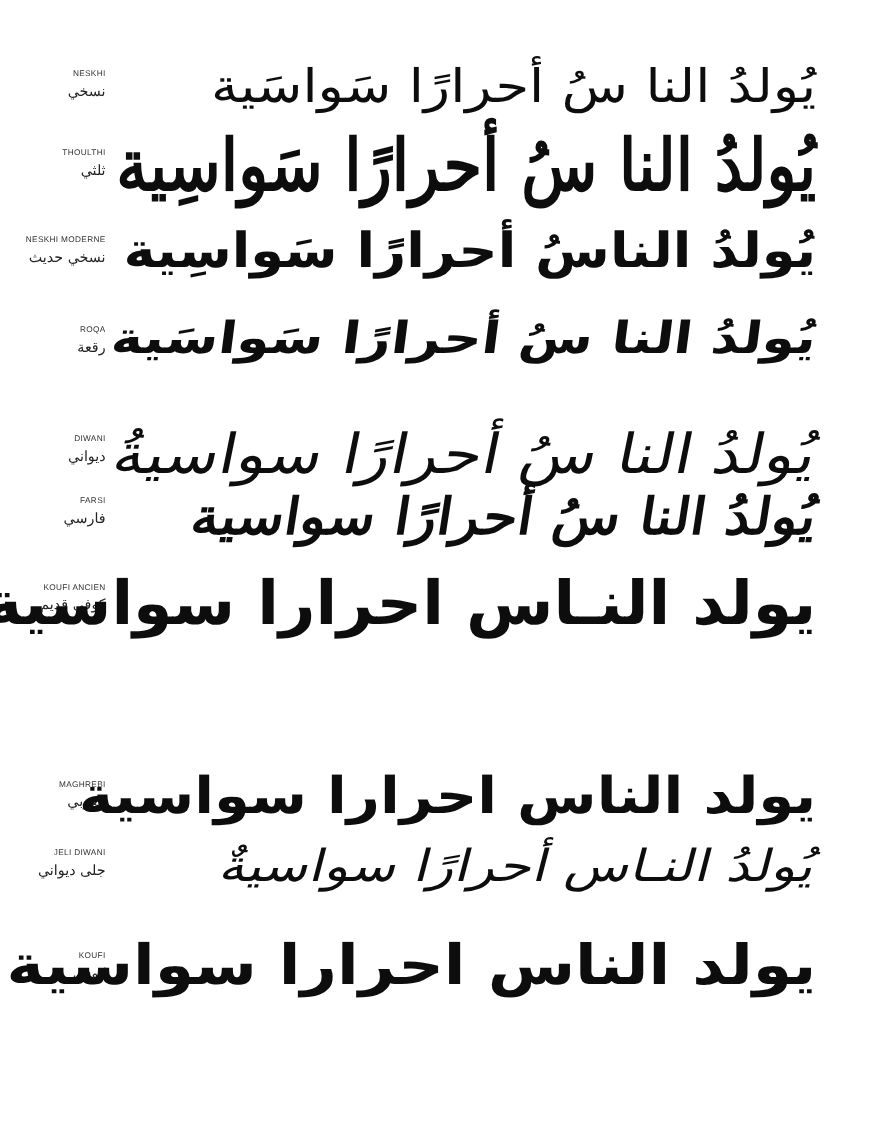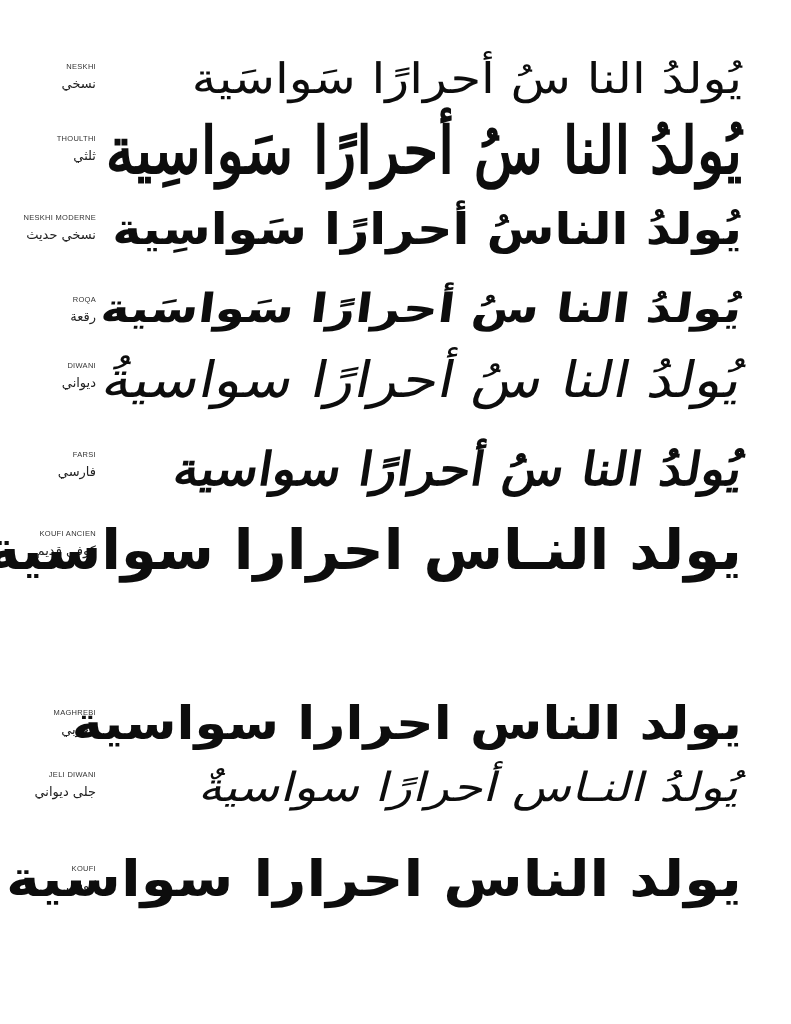--- a/index.html
+++ b/index.html
@@ -101,21 +101,21 @@
   </div>
 
   <div class="row" style="top:285px;height:60px;">
     <div class="label-block" style="top:10px;">
       <div class="latin-name">ROQA</div>
       <div class="arabic-name">رقعة</div>
     </div>
     <div class="sample s-roqa" style="top:0px;">يُولدُ النا سُ أحرارًا سَواسَية</div>
   </div>
 
-  <div class="row" style="top:349px;height:70px;">
+  <div class="row" style="top:382px;height:70px;">
     <div class="label-block" style="top:12px;">
       <div class="latin-name">DIWANI</div>
       <div class="arabic-name">ديواني</div>
     </div>
     <div class="sample s-diwani" style="top:2px;">يُولدُ النا سُ أحرارًا سواسيةُ</div>
   </div>
 
   <div class="row" style="top:440px;height:65px;">
     <div class="label-block" style="top:10px;">
       <div class="latin-name">FARSI</div>

